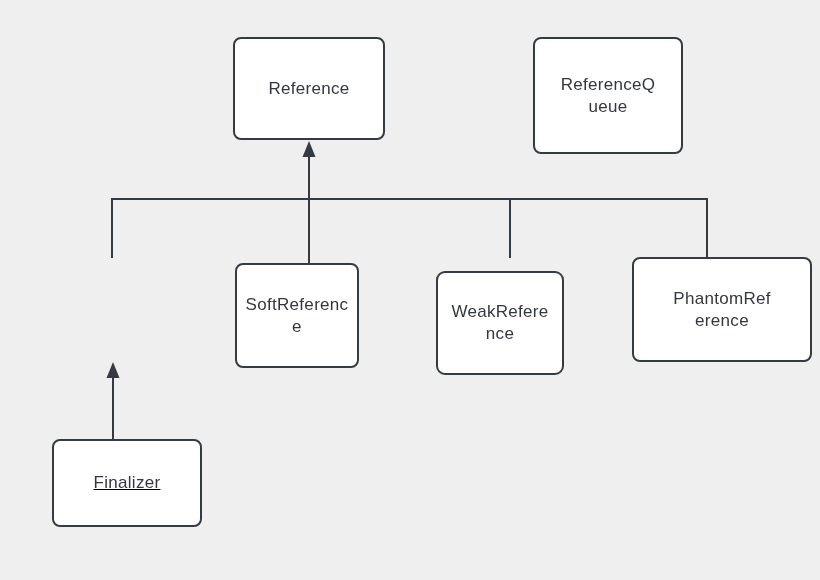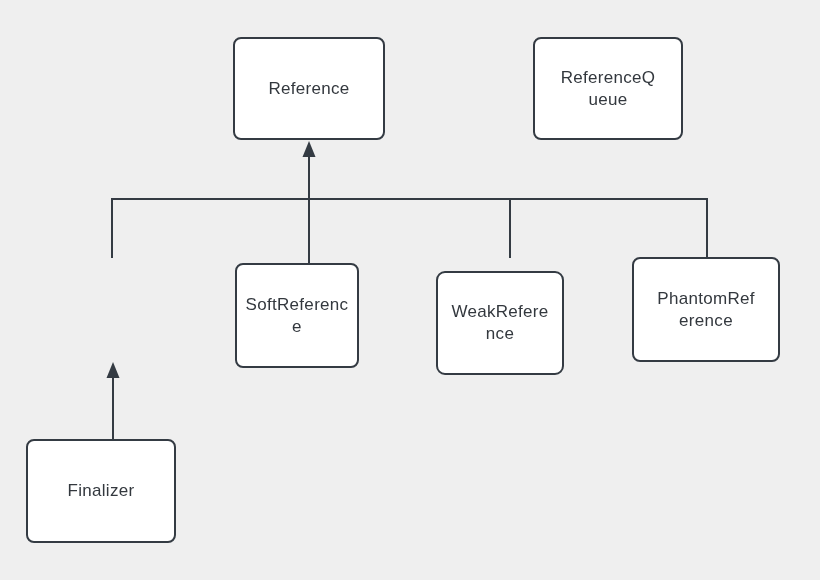--- a/index.html
+++ b/index.html
@@ -34,26 +34,26 @@
   .node-label {
     color: #33383e;
     font-size: 17px;
     line-height: 22px;
     letter-spacing: 0.3px;
     white-space: pre-line;
     padding: 0 4px;
   }
   
   .node-reference         { left: 233px; top:  37px; width: 152px; height: 103px; }
-  .node-reference-queue   { left: 533px; top:  37px; width: 150px; height: 103px; }
+  .node-reference-queue   { left: 533px; top:  37px; width: 150px; height: 117px; }
   .node-final-reference   { left:  38px; top: 257px; width: 150px; height: 105px; }
   .node-soft-reference    { left: 235px; top: 263px; width: 124px; height: 105px; }
   .node-weak-reference    { left: 436px; top: 271px; width: 128px; height: 104px; border-radius: 9px; }
-  .node-phantom-reference { left: 632px; top: 257px; width: 148px; height: 105px; }
-  .node-finalizer         { left:  26px; top: 439px; width: 150px; height: 104px; }
+  .node-phantom-reference { left: 632px; top: 257px; width: 180px; height: 105px; }
+  .node-finalizer         { left:  52px; top: 439px; width: 150px; height: 88px; text-decoration: underline; }
 </style>
 </head>
 <body>
 
 <div class="canvas">
 
   <svg class="connector-layer" width="820" height="580" viewBox="0 0 820 580" fill="none" xmlns="http://www.w3.org/2000/svg">
 
     <g stroke="#343b43" stroke-width="2">
       <line x1="112" y1="199" x2="707" y2="199"></line>

